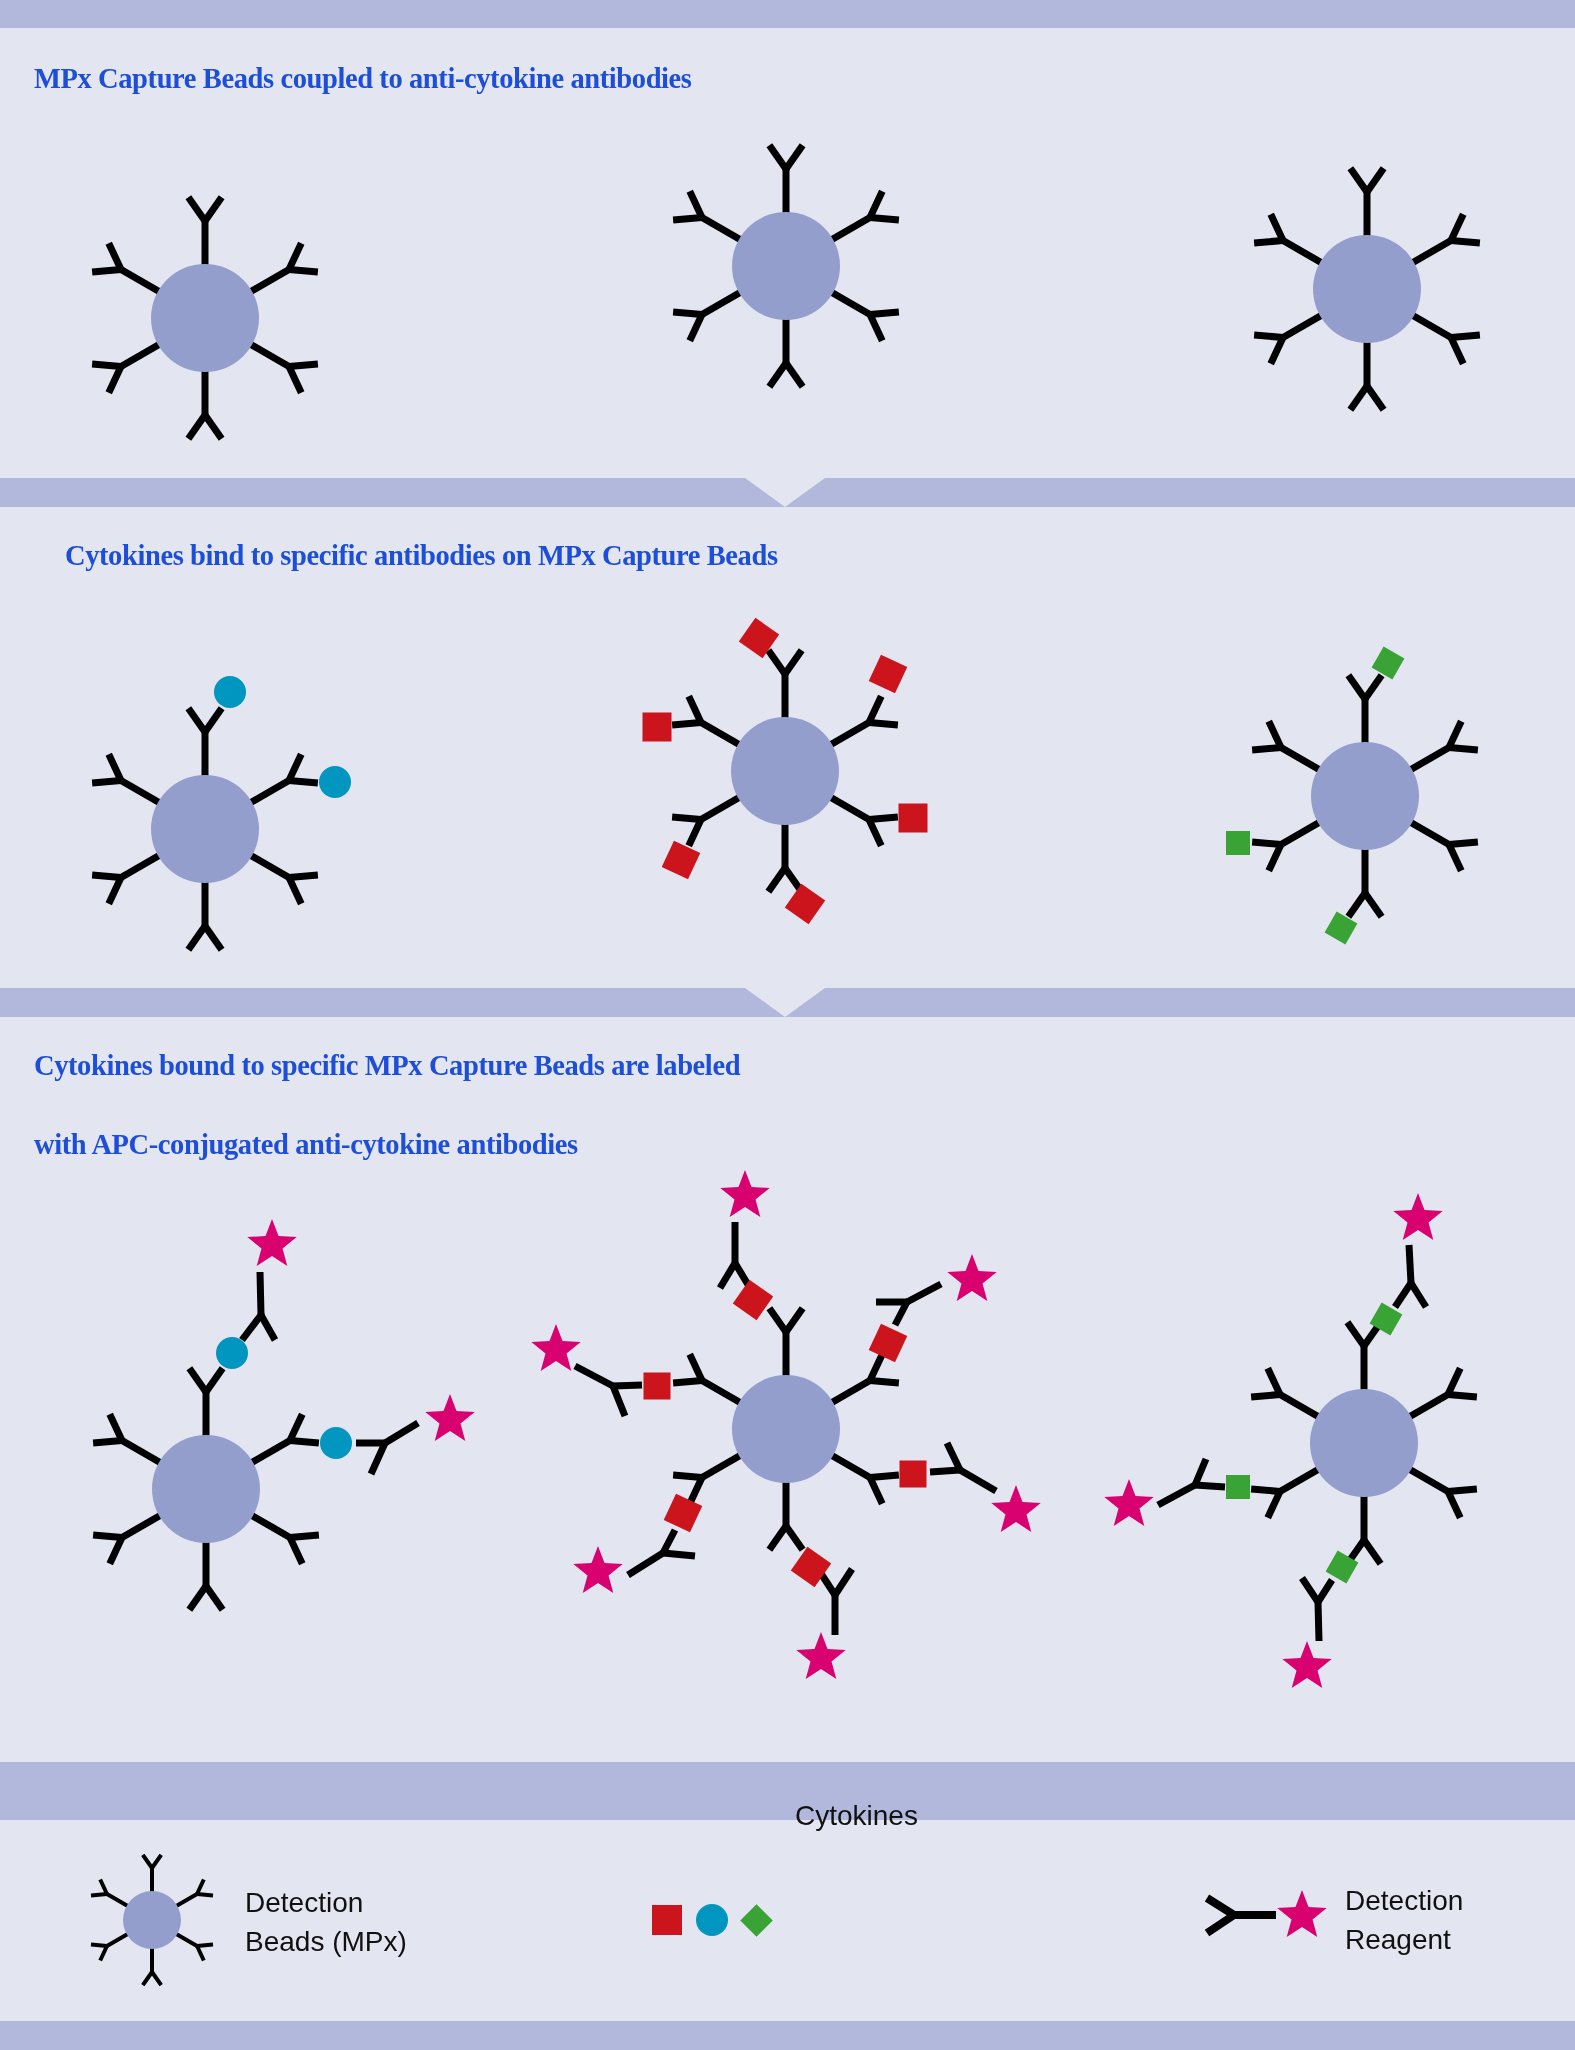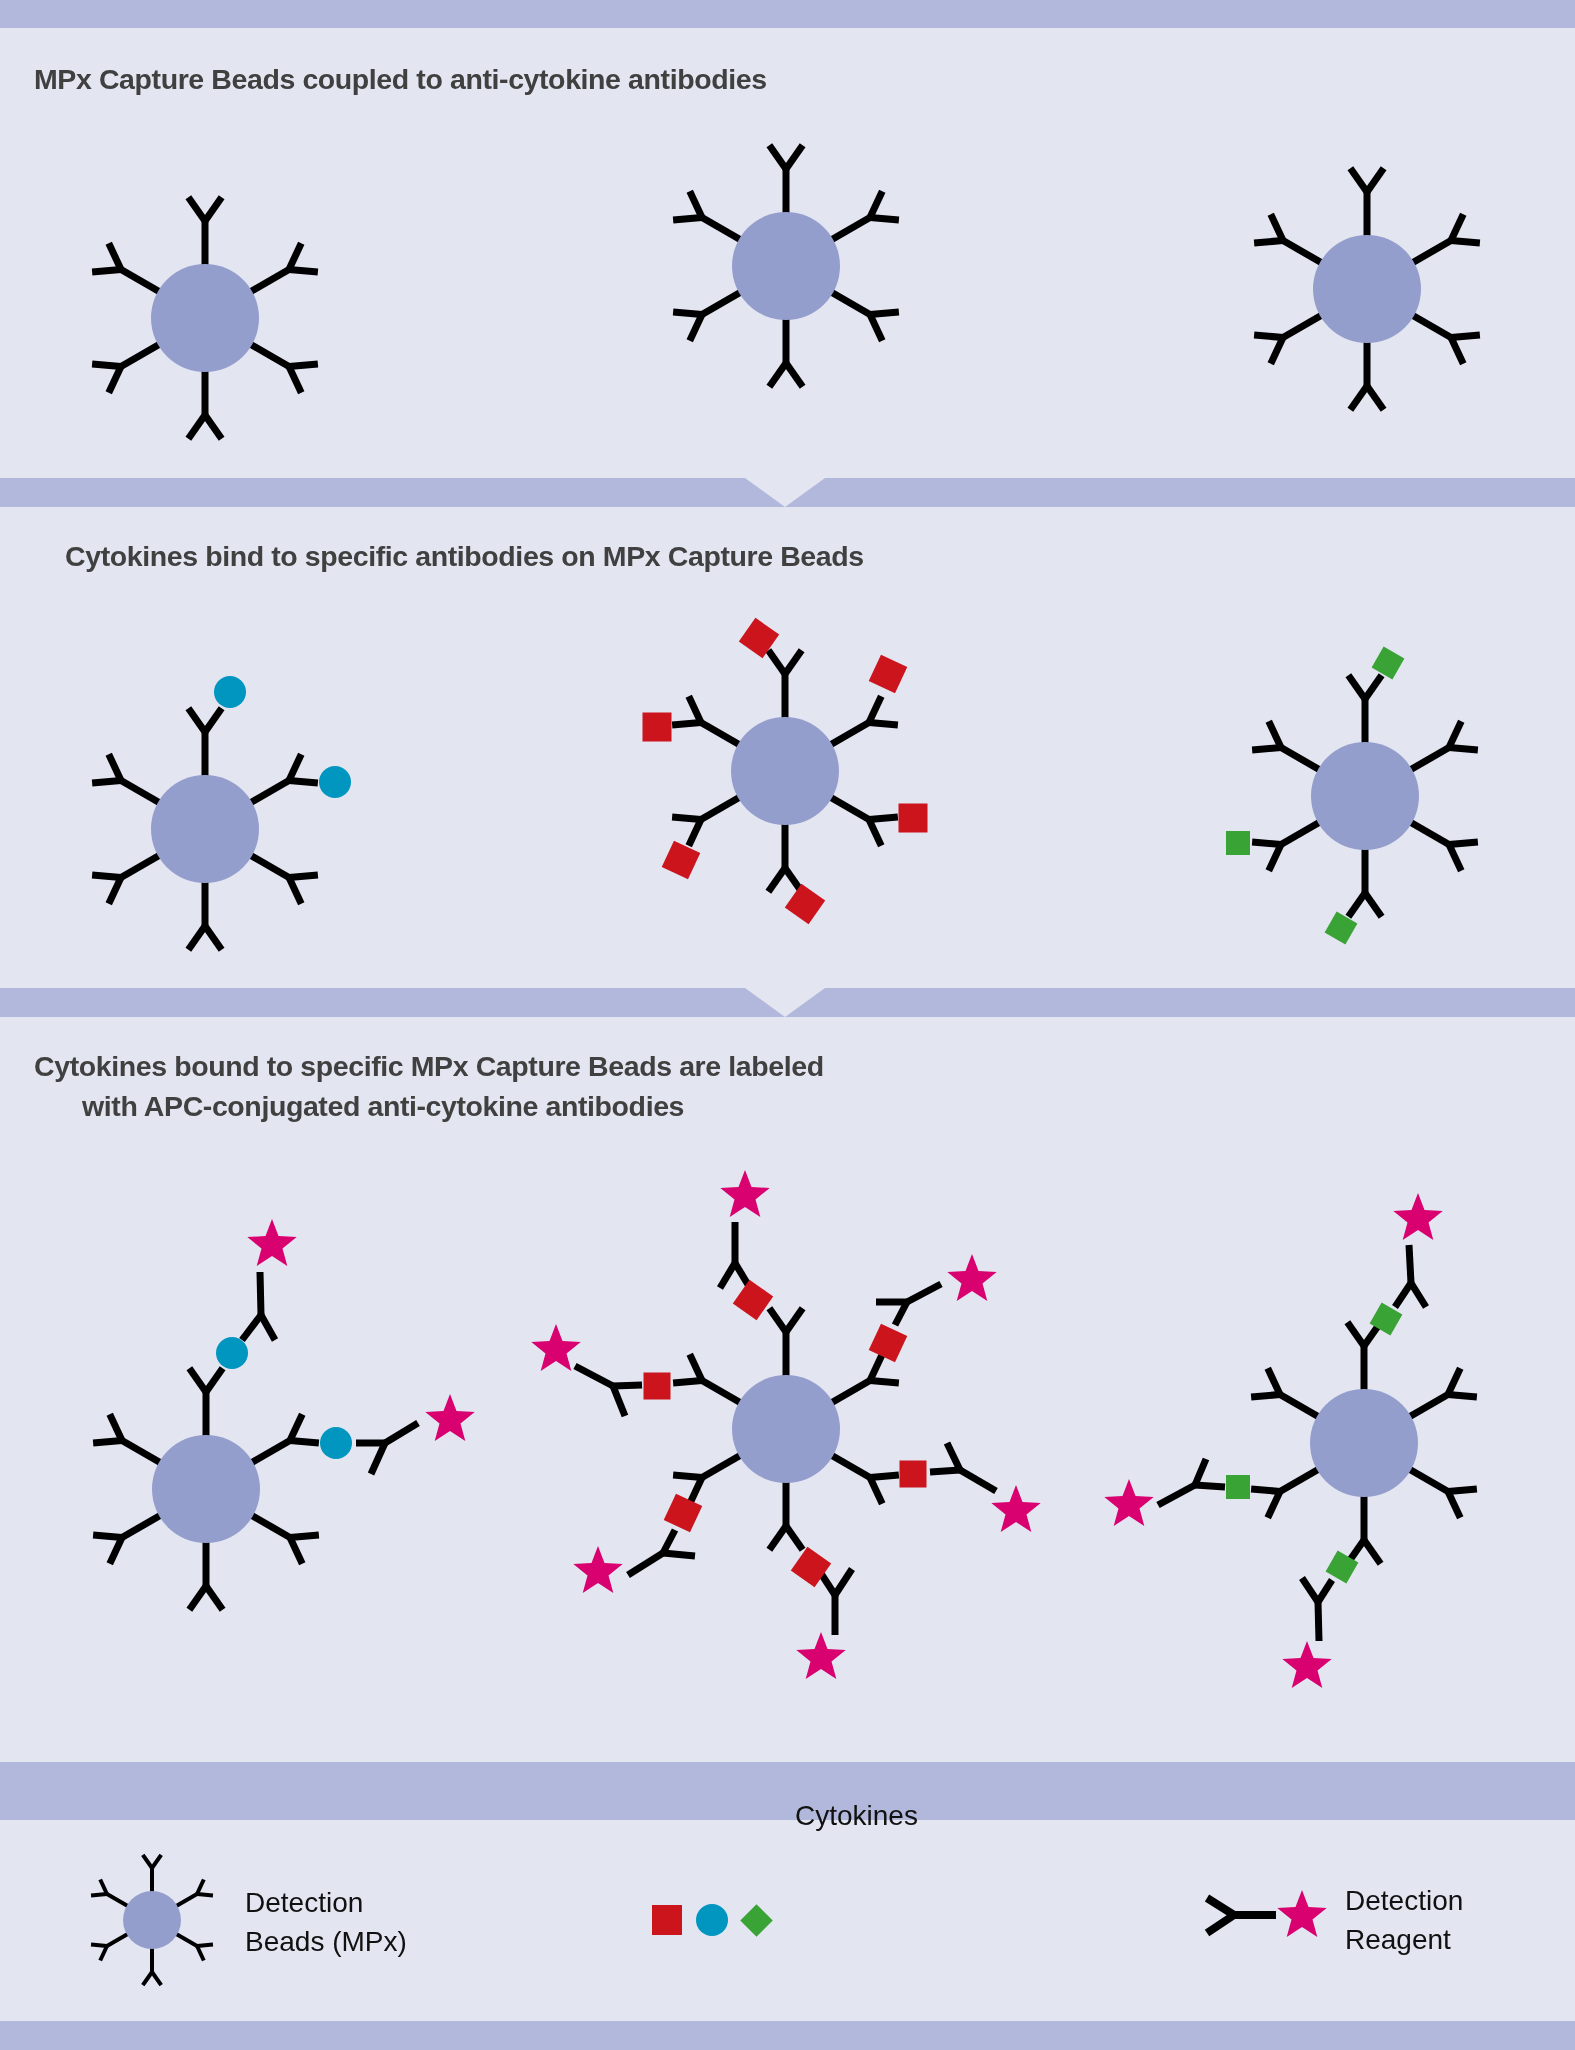--- a/index.html
+++ b/index.html
@@ -1,36 +1,36 @@
 <!DOCTYPE html>
 <html><head>
 <meta charset="utf-8">
 <style>
   html, body { margin:0; padding:0; }
   body { width:1575px; height:2050px; background:#e3e5f1; position:relative; overflow:hidden; font-family:"Liberation Sans", sans-serif; }
   .band { position:absolute; left:0; width:1575px; background:#b2b8db; }
-  .title { position:absolute; left:34px; margin:0; font-weight:bold; font-size:28.5px; letter-spacing:-0.4px; color:#404040; line-height:40px; white-space:nowrap; }
+  .title { position:absolute; left:34px; margin:0; font-weight:bold; font-size:28.5px; letter-spacing:-0.4px; color:#1d4ed8; line-height:40px; white-space:nowrap;font-family:Liberation Serif, serif; }
   svg.art { position:absolute; left:0; top:0; }
   .legend-text { position:absolute; font-size:28px; color:#111; line-height:40px; white-space:nowrap; }
 </style>
 </head>
 <body>
 
 <div class="band" style="top:0;height:28px;"></div>
 <svg class="art" width="1575" height="2050" style="pointer-events:none">
   <polygon fill="#b2b8db" points="0,478 745,478 785,507 825,478 1575,478 1575,507 0,507"></polygon>
   <polygon fill="#b2b8db" points="0,988 745,988 785,1017 825,988 1575,988 1575,1017 0,1017"></polygon>
 </svg>
 <div class="band" style="top:1762px;height:58px;"></div>
 <div class="band" style="top:2021px;height:29px;"></div>
 
 <h2 class="title" style="top:59px;">MPx Capture Beads coupled to anti-cytokine antibodies</h2>
 <h2 class="title" style="top:536px;margin-left:31px;">Cytokines bind to specific antibodies on MPx Capture Beads</h2>
 <h2 class="title" style="top:1046px;">Cytokines bound to specific MPx Capture Beads are labeled</h2>
-<h2 class="title" style="top:1086px;margin-left:48px;">with APC-conjugated anti-cytokine antibodies</h2>
+<h2 class="title" style="top:1125px;">with APC-conjugated anti-cytokine antibodies</h2>
 
 <svg class="art" id="diagram" width="1575" height="2050">
     <g>
       <g>
         <g>
           <line x1="205" y1="268" x2="205" y2="221" stroke="#000000" stroke-width="7" stroke-linecap="butt"></line>
           <line x1="205" y1="221" x2="188.36628334581965" y2="197.24459071561924" stroke="#000000" stroke-width="7" stroke-linecap="butt"></line>
           <line x1="205" y1="221" x2="221.63371665418035" y2="197.24459071561924" stroke="#000000" stroke-width="7" stroke-linecap="butt"></line>
           <line x1="248.30127018922195" y1="293" x2="289.00446416709053" y2="269.5" stroke="#000000" stroke-width="7" stroke-linecap="butt"></line>
           <line x1="289.00446416709053" y1="269.5" x2="301.2603937575708" y2="243.21707417593714" stroke="#000000" stroke-width="7" stroke-linecap="butt"></line>

